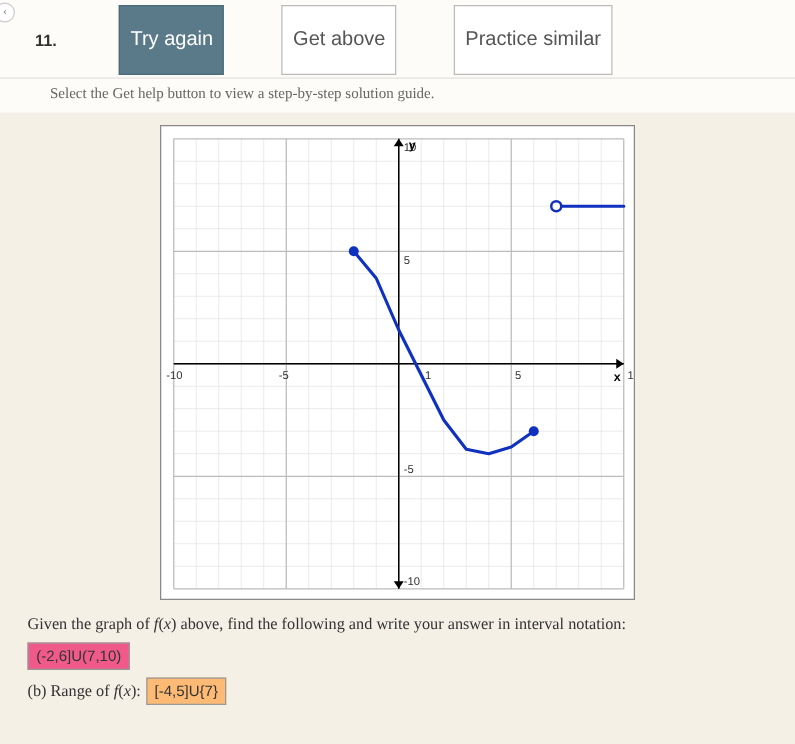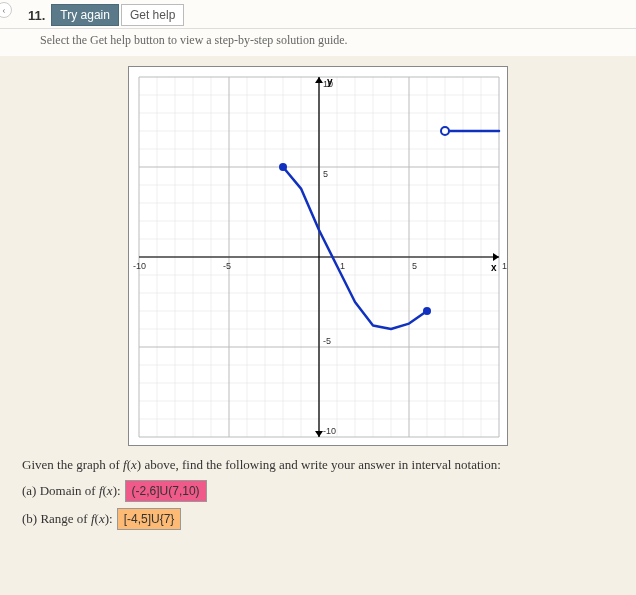--- a/index.html
+++ b/index.html
@@ -22,28 +22,29 @@
     font-family: Arial, sans-serif;
   }
   .qnum {
     font-weight: bold;
     font-size: 13px;
     color: #333;
     margin-right: 6px;
     margin-left: 20px;
   }
   .btn {
-    font-size: 12px;
-    padding: 3px 8px;
+    font-size: 16px;
+    padding: 18px 8px;
     border: 1px solid #bbb;
     background: #fff;
     color: #555;
     cursor: pointer;
     margin-right: 2px;
     font-family: Arial, sans-serif;
+    margin-left: 44px;
   }
   .btn.primary {
     background: #5a7a8a;
     color: #fff;
     border-color: #4a6a7a;
   }
   .hint {
     padding: 4px 8px 8px 40px;
     font-size: 12px;
     color: #666;
@@ -103,21 +104,22 @@
 </head>
 <body>
 
 <div class="left-chevron">
   <span>‹</span>
 </div>
 
 <div class="topbar">
   <span class="qnum">11.</span>
   <button class="btn primary">Try again</button>
-  <button class="btn">Get help</button>
+  <button class="btn">Get above</button>
+  <button class="btn">Practice similar</button>
 </div>
 
 <div class="hint">Select the Get help button to view a step-by-step solution guide.</div>
 
 <div class="content">
 
   <div class="graph-wrap">
     <svg class="graph" id="graph" width="380" height="380">
         <line x1="10" y1="10" x2="10" y2="370" stroke="#ddd" stroke-width="0"></line>
         <line x1="28" y1="10" x2="28" y2="370" stroke="#ddd" stroke-width="0.5"></line>
@@ -193,21 +195,20 @@
         <path d="M316 64 L370 64 " stroke="#1030c0" stroke-width="2.5" fill="none" stroke-linecap="round" stroke-linejoin="round"></path>
         <circle cx="316" cy="64" r="4" fill="#fff" stroke="#1030c0" stroke-width="2"></circle>
       </svg>
   </div>
 
   <p class="prompt">
     Given the graph of <span class="fx">f</span>(<span class="fx">x</span>) above, find the following and write your answer in interval notation:
   </p>
 
   <div class="answer-row">
-    <span class="answer-label">(a) Domain of <span class="fx">f</span>(<span class="fx">x</span>):</span>
     <span class="answer-box wrong">(-2,6]U(7,10)</span>
   </div>
 
   <div class="answer-row">
     <span class="answer-label">(b) Range of <span class="fx">f</span>(<span class="fx">x</span>):</span>
     <span class="answer-box right">[-4,5]U{7}</span>
   </div>
 
 </div>
 

